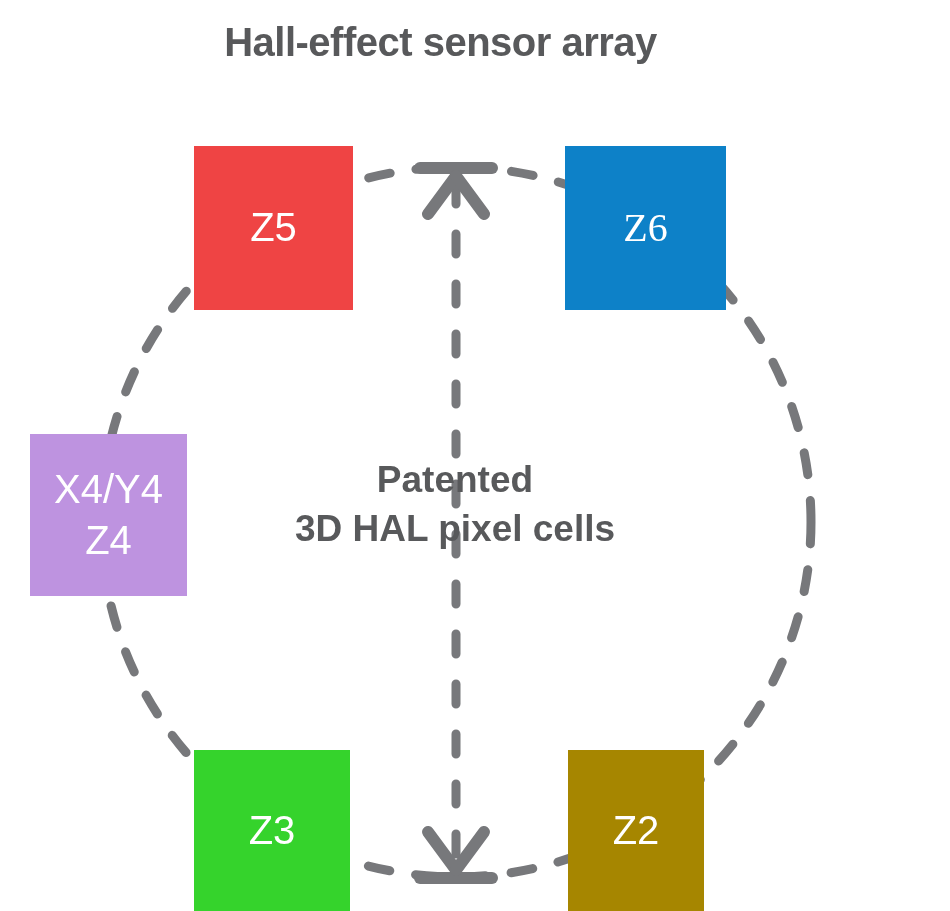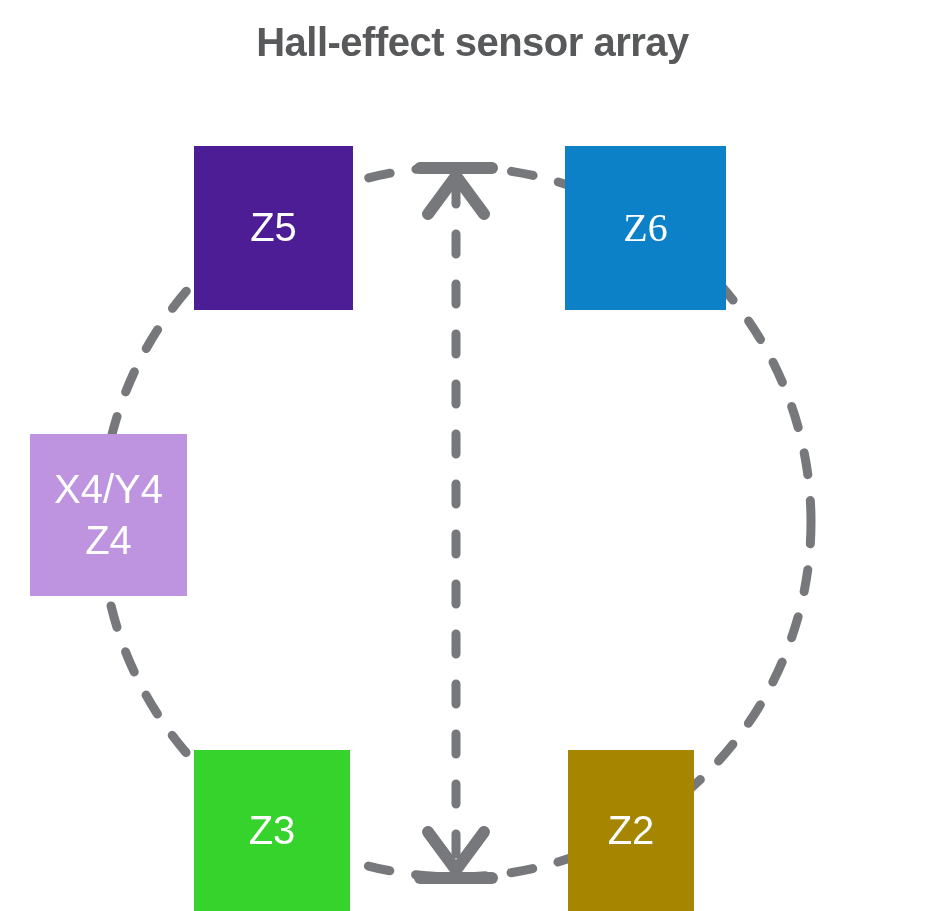--- a/index.html
+++ b/index.html
@@ -21,21 +21,20 @@
     position: absolute;
     top: 20px;
     left: 0;
     width: 881px;
     text-align: center;
     font-size: 40px;
     font-weight: bold;
     color: #58595b;
     letter-spacing: -0.5px;
     font-family: "Liberation Sans", sans-serif;
-    margin-left: 32px;
   }
   #ring-svg {
     position: absolute;
     left: 0;
     top: 0;
     width: 950px;
     height: 911px;
   }
   .node-box {
     position: absolute;
@@ -88,36 +87,40 @@
       <line x1="456" y1="176" x2="484" y2="214" stroke="#77787b" stroke-width="12" stroke-linecap="round"></line>
     </g>
 
     <g>
       <line x1="420" y1="878" x2="492" y2="878" stroke="#77787b" stroke-width="12" stroke-linecap="round"></line>
       <line x1="456" y1="870" x2="428" y2="832" stroke="#77787b" stroke-width="12" stroke-linecap="round"></line>
       <line x1="456" y1="870" x2="484" y2="832" stroke="#77787b" stroke-width="12" stroke-linecap="round"></line>
     </g>
   </svg>
 
-  <div class="node-box" style="left:194px; top:146px; width:159px; height:164px; background:#4c1d95;">
+  <div class="node-box" style="left:194px; top:146px; width:159px; height:164px; background:#ef4444;">
     <span>Z5</span>
   </div>
 
   <div class="node-box" style="left:565px; top:146px; width:161px; height:164px; background:#0d81c8;font-family:Liberation Serif, serif;">
     <span>Z6</span>
   </div>
 
 
-  <div class="node-box" style="left:568px; top:750px; width:126px; height:161px; background:#a68600;">
+  <div class="node-box" style="left:568px; top:750px; width:136px; height:161px; background:#a68600;">
     <span>Z2</span>
   </div>
 
   <div class="node-box" style="left:194px; top:750px; width:156px; height:161px; background:#35d32c;">
     <span>Z3</span>
   </div>
 
   <div class="node-box" style="left:30px; top:434px; width:157px; height:162px; background:#be93e0;">
     <span>X4/Y4</span>
     <span class="line2">Z4</span>
   </div>
 
+  <div id="center-label">
+    <span>Patented</span>
+    <span class="cl2">3D HAL pixel cells</span>
+  </div>
 
 </div>
 
 </body></html>

